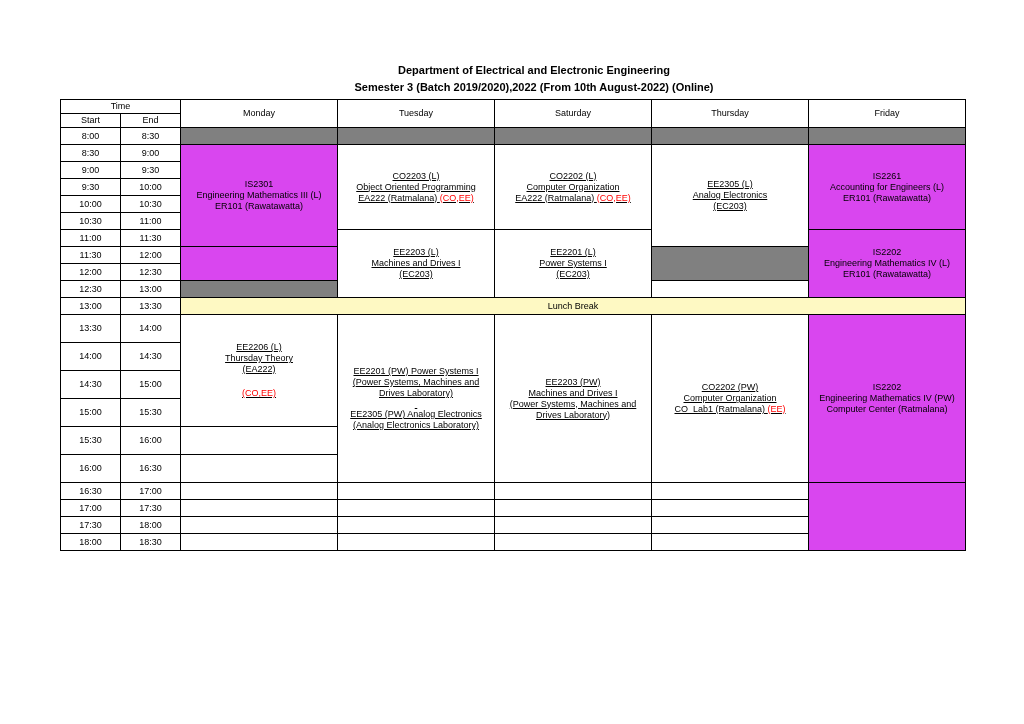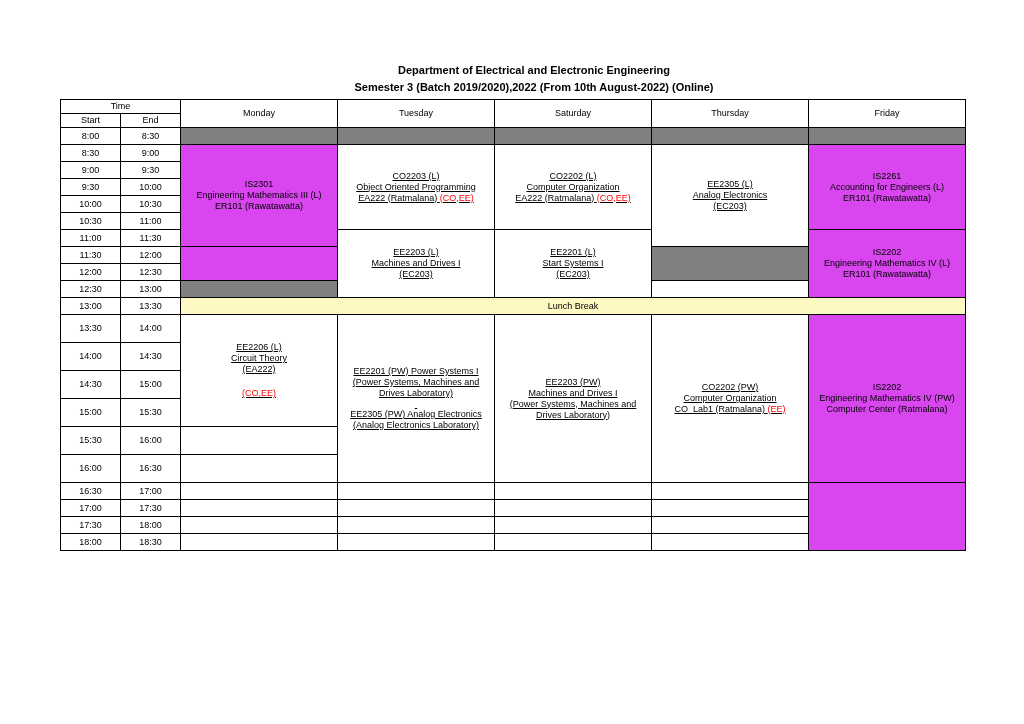--- a/index.html
+++ b/index.html
@@ -192,21 +192,21 @@
       <tr>
         <td class="time-cell">11:00</td>
         <td class="time-cell">11:30</td>
         <td class="white sess" rowspan="4">
           <span class="ln">EE2203 (L)</span>
           <span class="ln">Machines and Drives I</span>
           <span class="ln">(EC203)</span>
         </td>
         <td class="white sess" rowspan="4">
           <span class="ln">EE2201 (L)</span>
-          <span class="ln">Start Systems I</span>
+          <span class="ln">Power Systems I</span>
           <span class="ln">(EC203)</span>
         </td>
         <td class="blue sess" rowspan="4">
           <span class="ln">IS2202</span>
           <span class="ln">Engineering Mathematics IV (L)</span>
           <span class="ln">ER101 (Rawatawatta)</span>
         </td>
       </tr>
 
       <tr>
@@ -231,21 +231,21 @@
         <td class="time-cell">13:00</td>
         <td class="time-cell">13:30</td>
         <td class="lunch" colspan="5">Lunch Break</td>
       </tr>
 
       <tr>
         <td class="time-cell" style="height:27px">13:30</td>
         <td class="time-cell">14:00</td>
         <td class="white sess" rowspan="4">
           <span class="ln">EE2206 (L)</span>
-          <span class="ln">Circuit Theory</span>
+          <span class="ln">Thursday Theory</span>
           <span class="ln">(EA222)</span>
           <span class="ln red">(CO,EE)</span>
         </td>
         <td class="white sess" rowspan="6">
           <span class="ln">EE2201 (PW) Power Systems I</span>
           <span class="ln">(Power Systems, Machines and</span>
           <span class="ln">Drives Laboratory)</span>
           <span class="ln" style="height:10px">&nbsp;</span>
           <span class="ln">EE2305 (PW) Analog Electronics</span>
           <span class="ln">(Analog Electronics Laboratory)</span>

